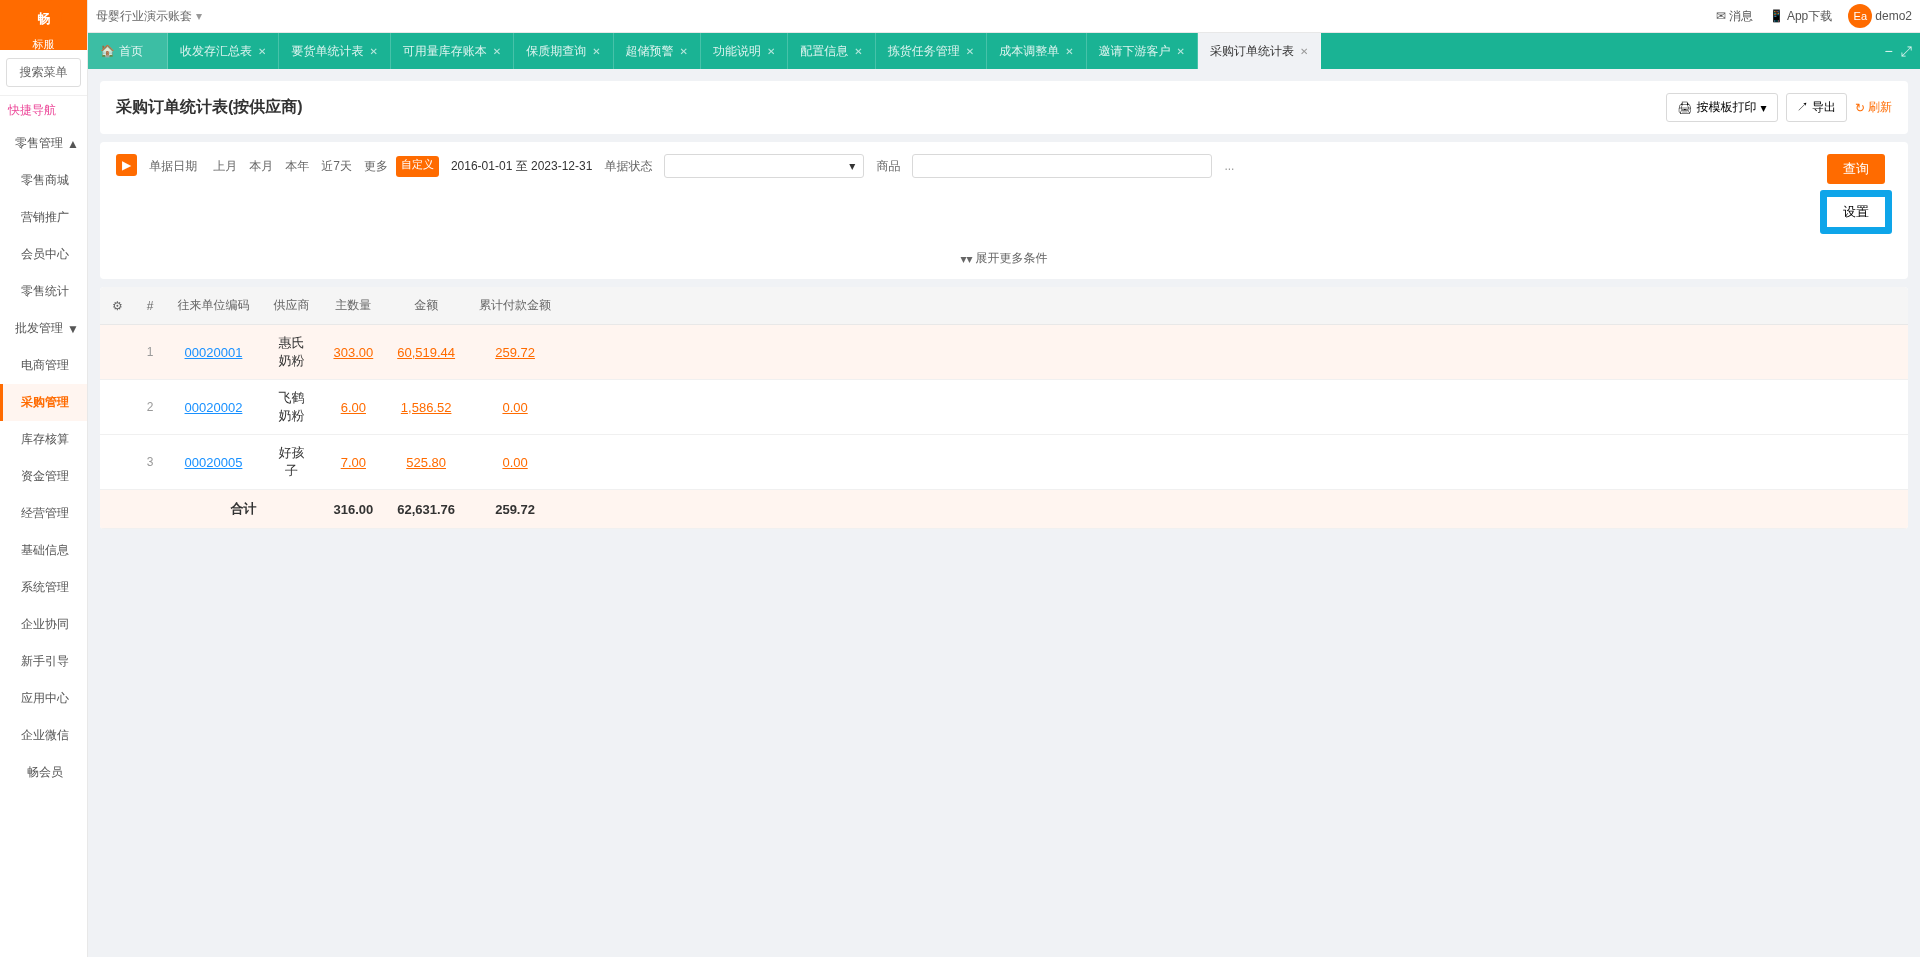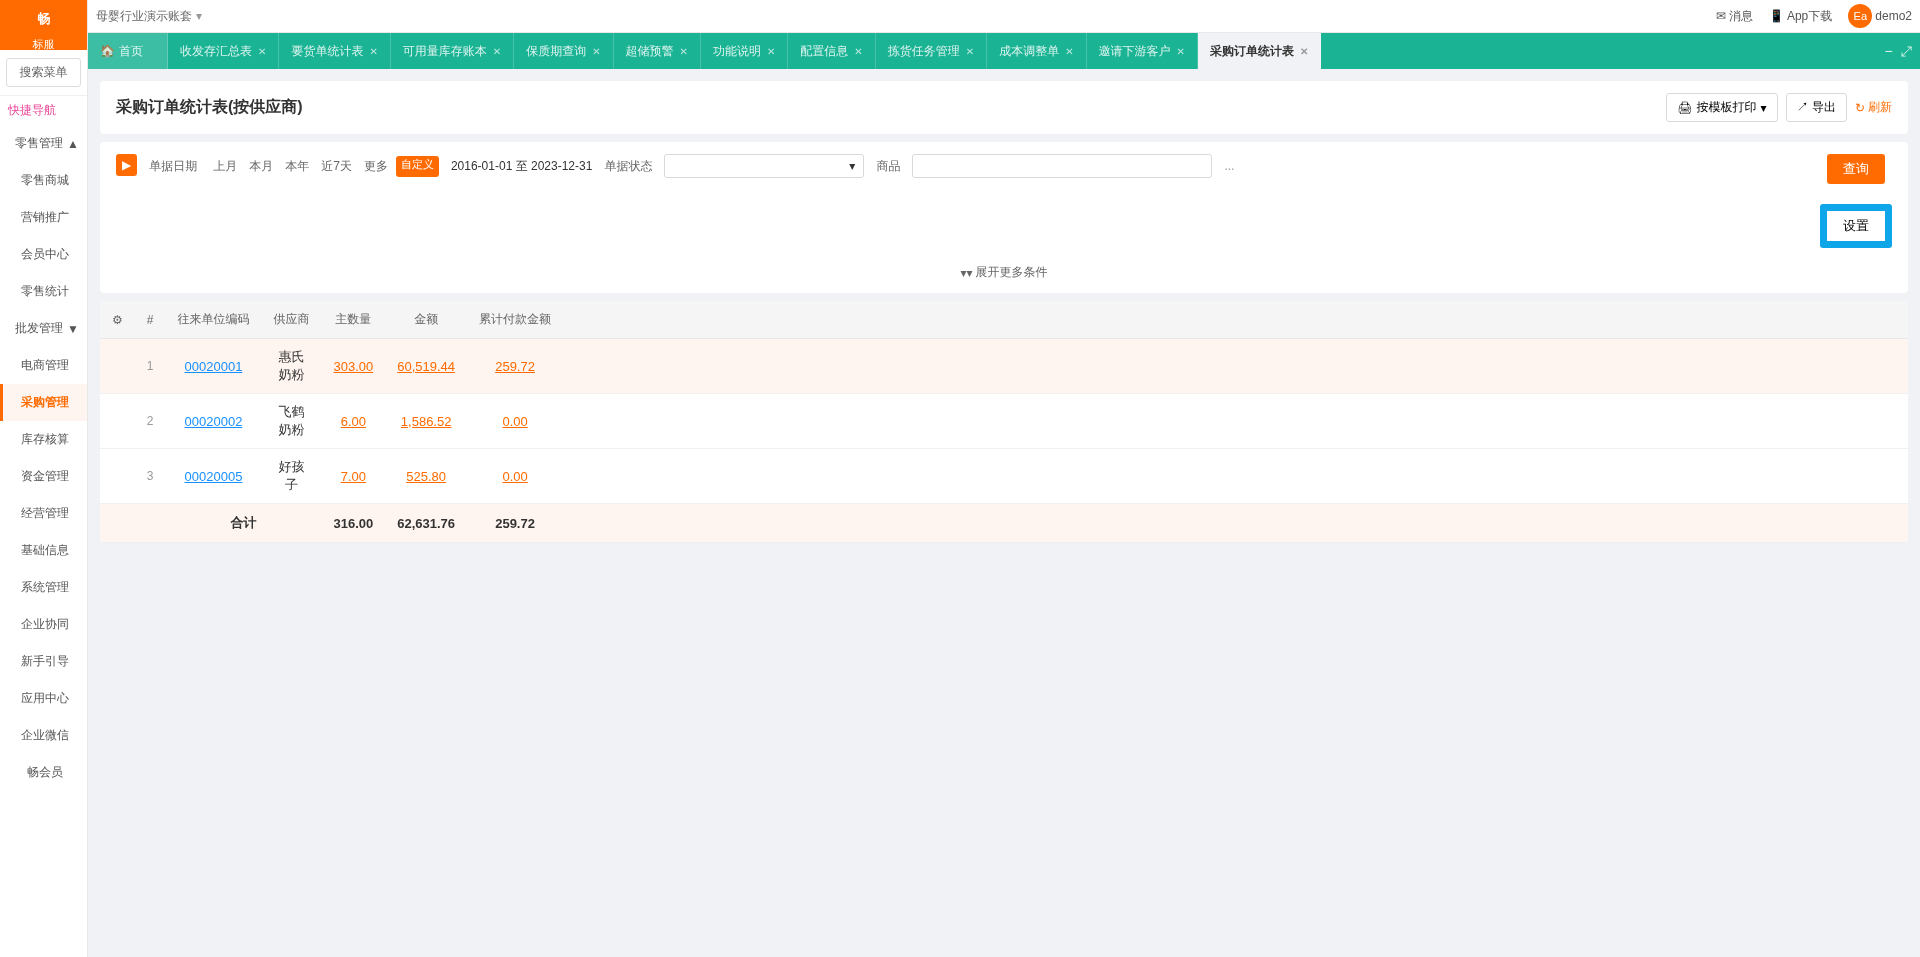--- a/index.html
+++ b/index.html
@@ -28,21 +28,21 @@
     .topbar-title { font-size: 12px; color: #666; }
     .topbar-arrow { font-size: 12px; color: #999; cursor: pointer; }
     .topbar-right { display: flex; align-items: center; gap: 16px; }
     .topbar-right-item { font-size: 12px; color: #555; display: flex; align-items: center; gap: 3px; cursor: pointer; }
     .topbar-avatar { width: 24px; height: 24px; border-radius: 50%; background: #ff6b00; display: flex; align-items: center; justify-content: center; color: #fff; font-size: 11px; }
 
     
     .tabbar { height: 36px; background: #1ab394; display: flex; align-items: stretch; overflow-x: auto; }
     .tabbar::-webkit-scrollbar { display: none; }
     .tab-item { display: flex; align-items: center; padding: 0 12px; font-size: 12px; color: rgba(255,255,255,0.85); cursor: pointer; white-space: nowrap; border-right: 1px solid rgba(255,255,255,0.2); gap: 4px; min-width: 80px; }
-    .tab-item.active { background: #f0f2f5; color: #333; font-weight: 700; }
+    .tab-item.active { background: #f0f2f5; color: #333; font-weight: 400; }
     .tab-item.home { background: rgba(255,255,255,0.15); }
     .tab-close { font-size: 10px; color: rgba(255,255,255,0.7); cursor: pointer; margin-left: 2px; }
     .tab-item.active .tab-close { color: #999; }
     .tab-controls { margin-left: auto; display: flex; align-items: center; padding: 0 8px; gap: 8px; }
     .tab-ctrl-btn { color: rgba(255,255,255,0.85); font-size: 14px; cursor: pointer; }
 
     
     .content { flex: 1; overflow-y: auto; background: #f0f2f5; padding: 12px; }
 
     
@@ -59,21 +59,21 @@
     .filter-label { font-size: 12px; color: #666; white-space: nowrap; }
     .date-shortcuts { display: flex; gap: 4px; }
     .date-shortcut { font-size: 12px; color: #666; cursor: pointer; padding: 2px 4px; }
     .date-badge { background: #ff6b00; color: #fff; font-size: 11px; padding: 1px 5px; border-radius: 3px; cursor: pointer; }
     .date-range { font-size: 12px; color: #333; }
     .filter-select { border: 1px solid #d9d9d9; border-radius: 3px; padding: 4px 8px; font-size: 12px; min-width: 160px; background: #fff; cursor: pointer; display: flex; align-items: center; justify-content: space-between; }
     .filter-input { border: 1px solid #d9d9d9; border-radius: 3px; padding: 4px 8px; font-size: 12px; width: 200px; }
     .expand-btn { display: flex; align-items: center; gap: 3px; font-size: 12px; color: #666; cursor: pointer; margin: 8px auto 0; width: fit-content; }
     .btn-query { background: #ff6b00; color: #fff; border: none; border-radius: 3px; padding: 6px 16px; font-size: 13px; cursor: pointer; }
     .btn-settings { background: #fff; border: 7px solid #0ea5e9; border-radius: 3px; padding: 6px 16px; font-size: 13px; cursor: pointer; margin-top: 4px; display: block; width: 100%; }
-    .query-btn-group { display: flex; flex-direction: column; align-items: center; gap: 16px; }
+    .query-btn-group { display: flex; flex-direction: column; align-items: center; gap: 2px; }
     .filter-toggle-arrow { background: #ff6b00; border: none; border-radius: 3px; padding: 4px 6px; cursor: pointer; color: #fff; font-size: 12px; }
 
     
     .table-area { background: #fff; border-radius: 4px; overflow: hidden; }
     table { width: 100%; border-collapse: collapse; }
     thead tr { background: #f5f5f5; }
     th { padding: 10px 12px; font-size: 12px; color: #666; font-weight: 500; border-bottom: 1px solid #e8e8e8; text-align: center; white-space: nowrap; }
     td { padding: 9px 12px; font-size: 13px; border-bottom: 1px solid #f0f0f0; text-align: center; }
     tr.row-highlighted { background: #fff5f0; }
     .td-link { color: #1890ff; text-decoration: underline; cursor: pointer; margin-top: 36px; }

